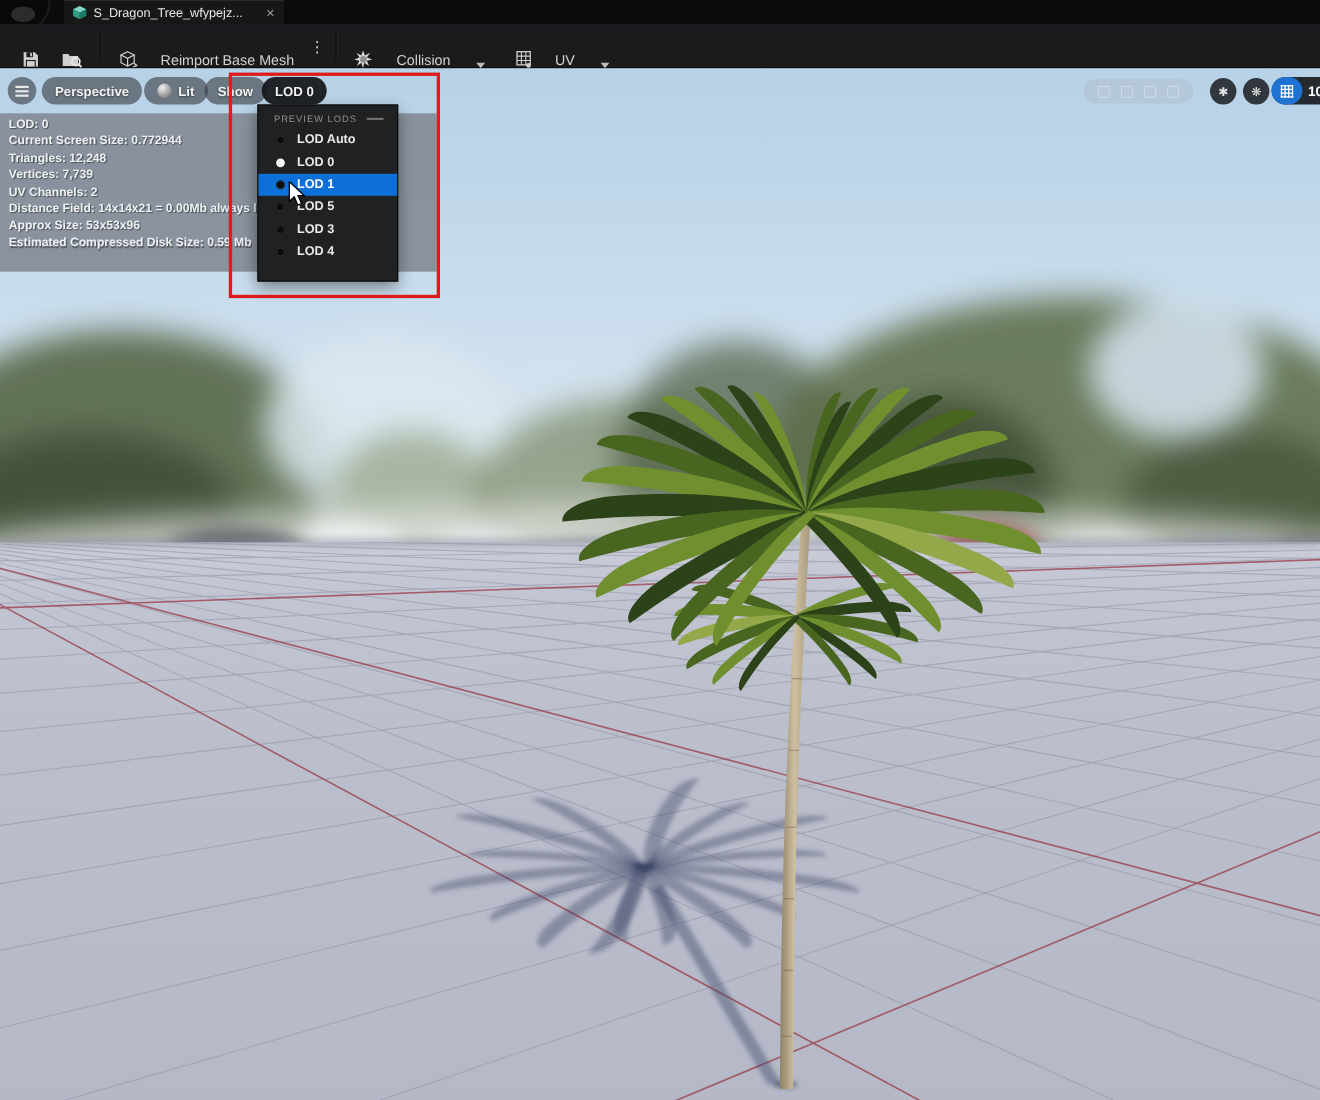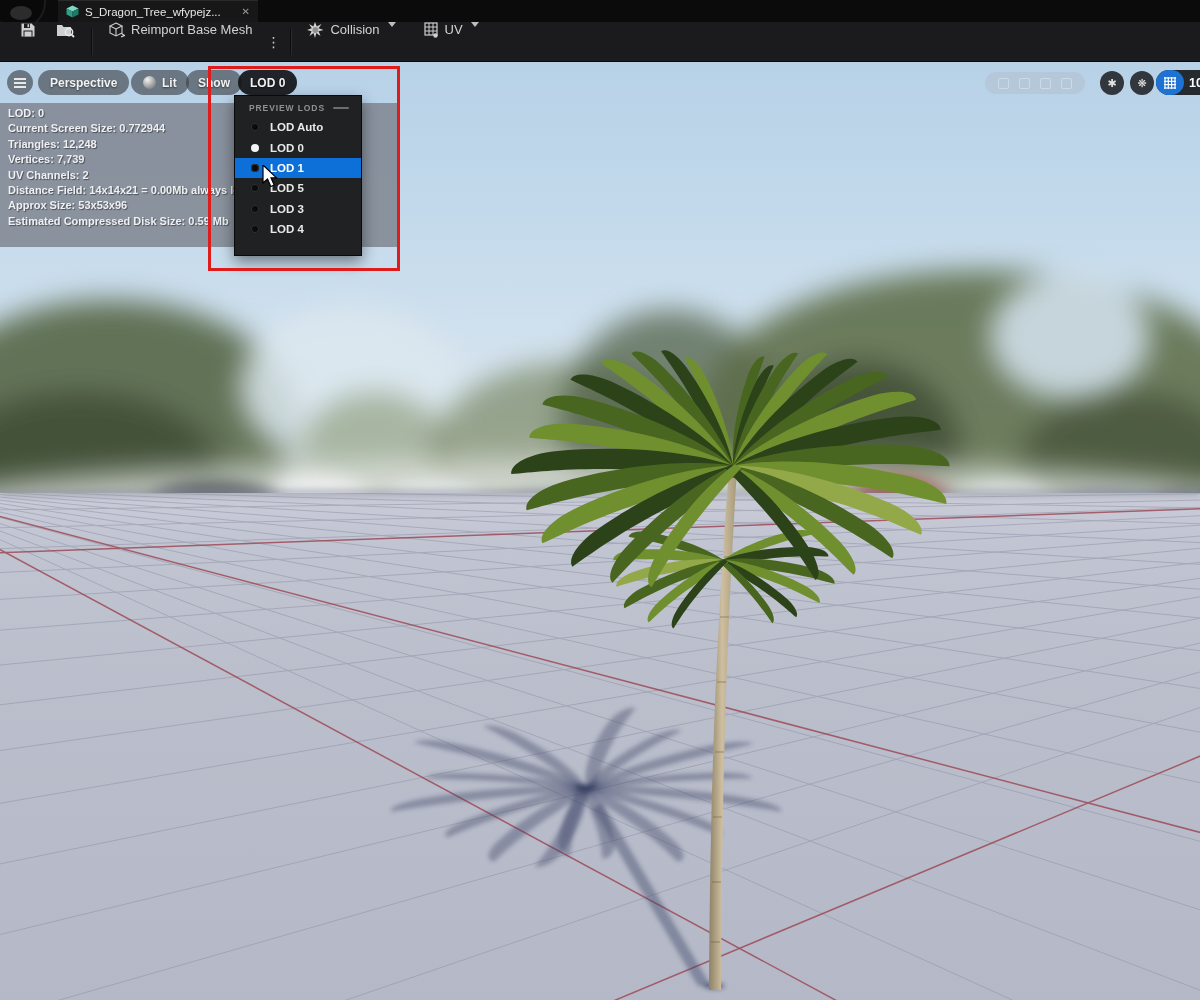--- a/index.html
+++ b/index.html
@@ -13,21 +13,21 @@
   .tab-title { color:#e6e6e6; font-size:11.5px; white-space:nowrap; overflow:hidden; }
   .tab-close { color:#9b9b9b; font-size:10px; margin-left:auto; }
   .cam-circle { position:absolute; left:-10px; top:-26px; width:56px; height:56px; border-radius:50%;
                 background:#090909; border:2px solid #1c1c1c; }
   .cam-circle i { position:absolute; left:18px; top:30px; width:22px; height:14px; border-radius:50%;
                   background:#2c2c2c; display:block; }
 
   
   .toolbar { position:absolute; top:22px; left:0; width:1200px; height:40px; background:#1b1b1d;
              display:flex; align-items:center; border-bottom:1px solid #0a0a0a; }
-  .tbtn { display:flex; align-items:flex-start; gap:6px; color:#d2d2d2; font-size:13px; padding:0 10px; height:40px; }
+  .tbtn { display:flex; align-items:flex-end; gap:21px; color:#d2d2d2; font-size:13px; padding:0 10px; height:40px; }
   .tsep { width:1px; height:26px; background:#0d0d0d; margin:0 6px; box-shadow:1px 0 0 #2a2a2c; }
   .kebab { color:#cfcfcf; font-size:14px; padding:0 4px; letter-spacing:0; }
   .chev { width:0; height:0; border-left:4px solid transparent; border-right:4px solid transparent;
           border-top:5px solid #bdbdbd; margin-left:2px; }
 
   
   .viewport { position:absolute; top:62px; left:0; width:1200px; height:938px; overflow:hidden;
               background:linear-gradient(180deg,#b7d1e7 0%,#c2d9eb 15%,#cfe0ee 28%,#dde8f1 38%,#e9edf0 44%,#edeff0 46%); }
   .blob { position:absolute; border-radius:50%; }
   .blur14 { filter:blur(14px); }
@@ -67,21 +67,21 @@
   .stats { position:absolute; left:0; top:103px; width:397px; height:144px; z-index:5;
            background:rgba(129,135,146,.88); padding:3px 0 0 8px; }
   .stats div { color:#eef0f3; font-size:11px; font-weight:700; line-height:15.4px;
                white-space:nowrap; text-shadow:1px 1px 1px rgba(0,0,0,.45); }
 
   
   .lodmenu { position:absolute; left:234px; top:95px; width:128px; height:161px; z-index:8;
              background:#1f2123; border:1px solid #0a0a0a; box-shadow:0 6px 14px rgba(0,0,0,.45);
              padding-top:5px; }
   .lod-head { display:flex; align-items:center; justify-content:space-between; padding:2px 12px 4px 14px; }
-  .lod-head span { color:#909090; font-size:8.5px; font-weight:700; letter-spacing:.9px; }
+  .lod-head span { color:#909090; font-size:8.5px; font-weight:400; letter-spacing:.9px; }
   .lod-dash { width:16px; height:2px; background:#6d6d6d; border-radius:1px; }
   .lod-item { height:20.4px; display:flex; align-items:center; gap:11px; padding-left:16px;
               color:#e9e9e9; font-size:11.5px; font-weight:700; }
   .lod-item .radio { width:8px; height:8px; border-radius:50%; background:#0b0b0b;
                      box-shadow:inset 0 0 0 1px #303030; flex:0 0 auto; }
   .lod-item.selected .radio { background:#f4f4f4; box-shadow:none; }
   .lod-item.highlight { background:#0d6fd8; color:#fff; }
 
   
   .redrect { position:absolute; left:208px; top:66px; width:192px; height:205px;

